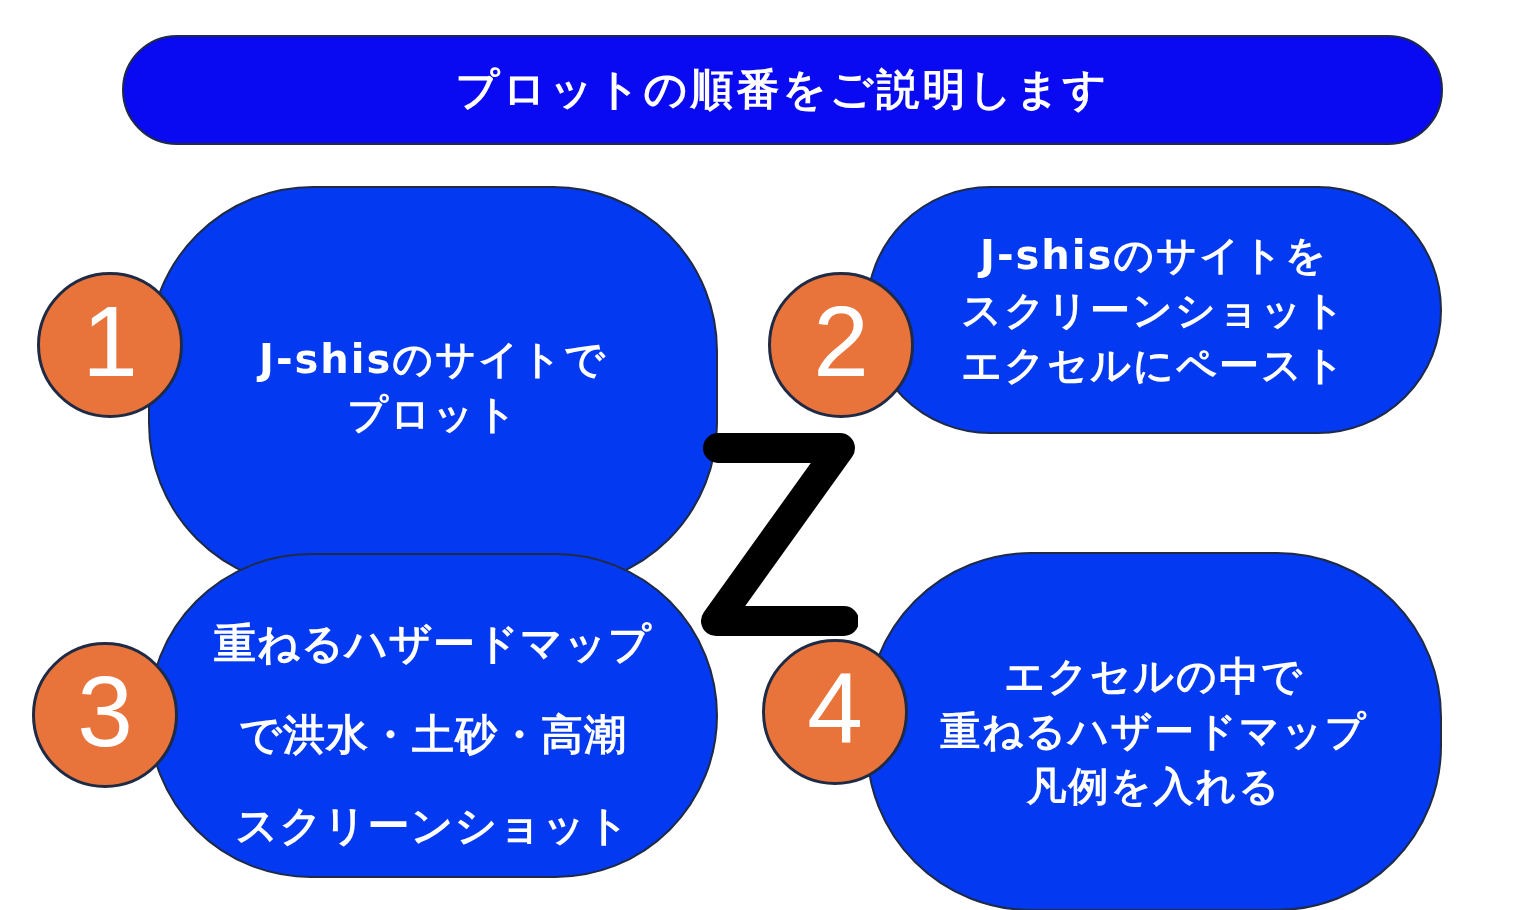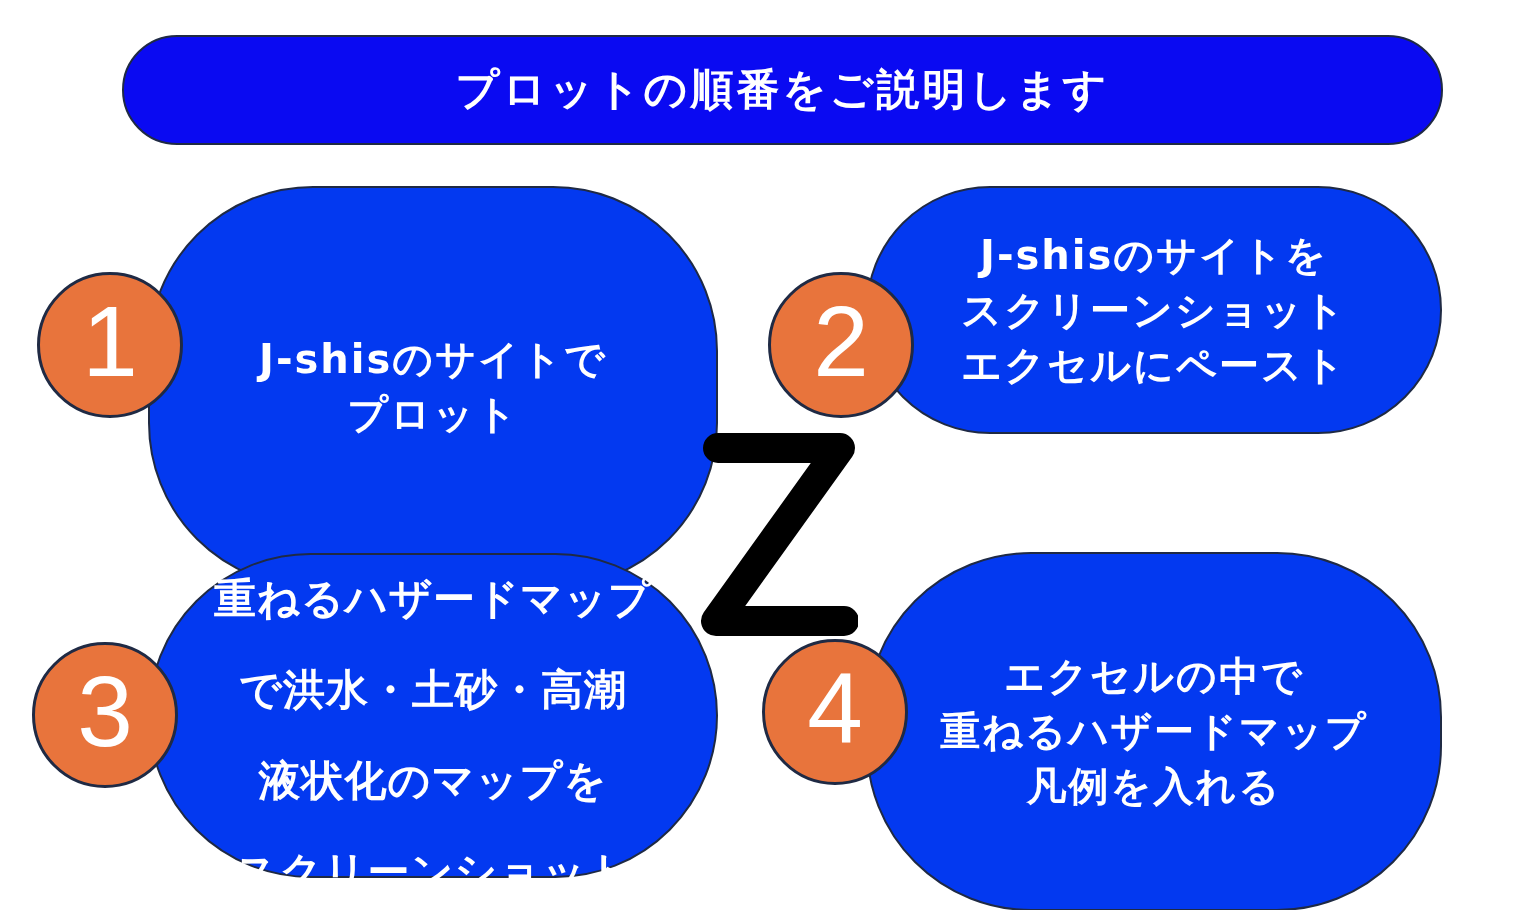--- a/index.html
+++ b/index.html
@@ -109,21 +109,20 @@
 
   <div class="step-box box-2">
     <div class="step-line">J-shisのサイトを</div>
     <div class="step-line">スクリーンショット</div>
     <div class="step-line">エクセルにペースト</div>
   </div>
 
   <div class="step-box box-3">
     <div class="step-line">重ねるハザードマップ</div>
     <div class="step-line">で洪水・土砂・高潮</div>
-    <div class="step-line">液状化のマップを</div>
     <div class="step-line">スクリーンショット</div>
   </div>
 
   <div class="step-box box-4">
     <div class="step-line">エクセルの中で</div>
     <div class="step-line">重ねるハザードマップ</div>
     <div class="step-line">凡例を入れる</div>
   </div>
 
   <div class="num-circle circle-1">

